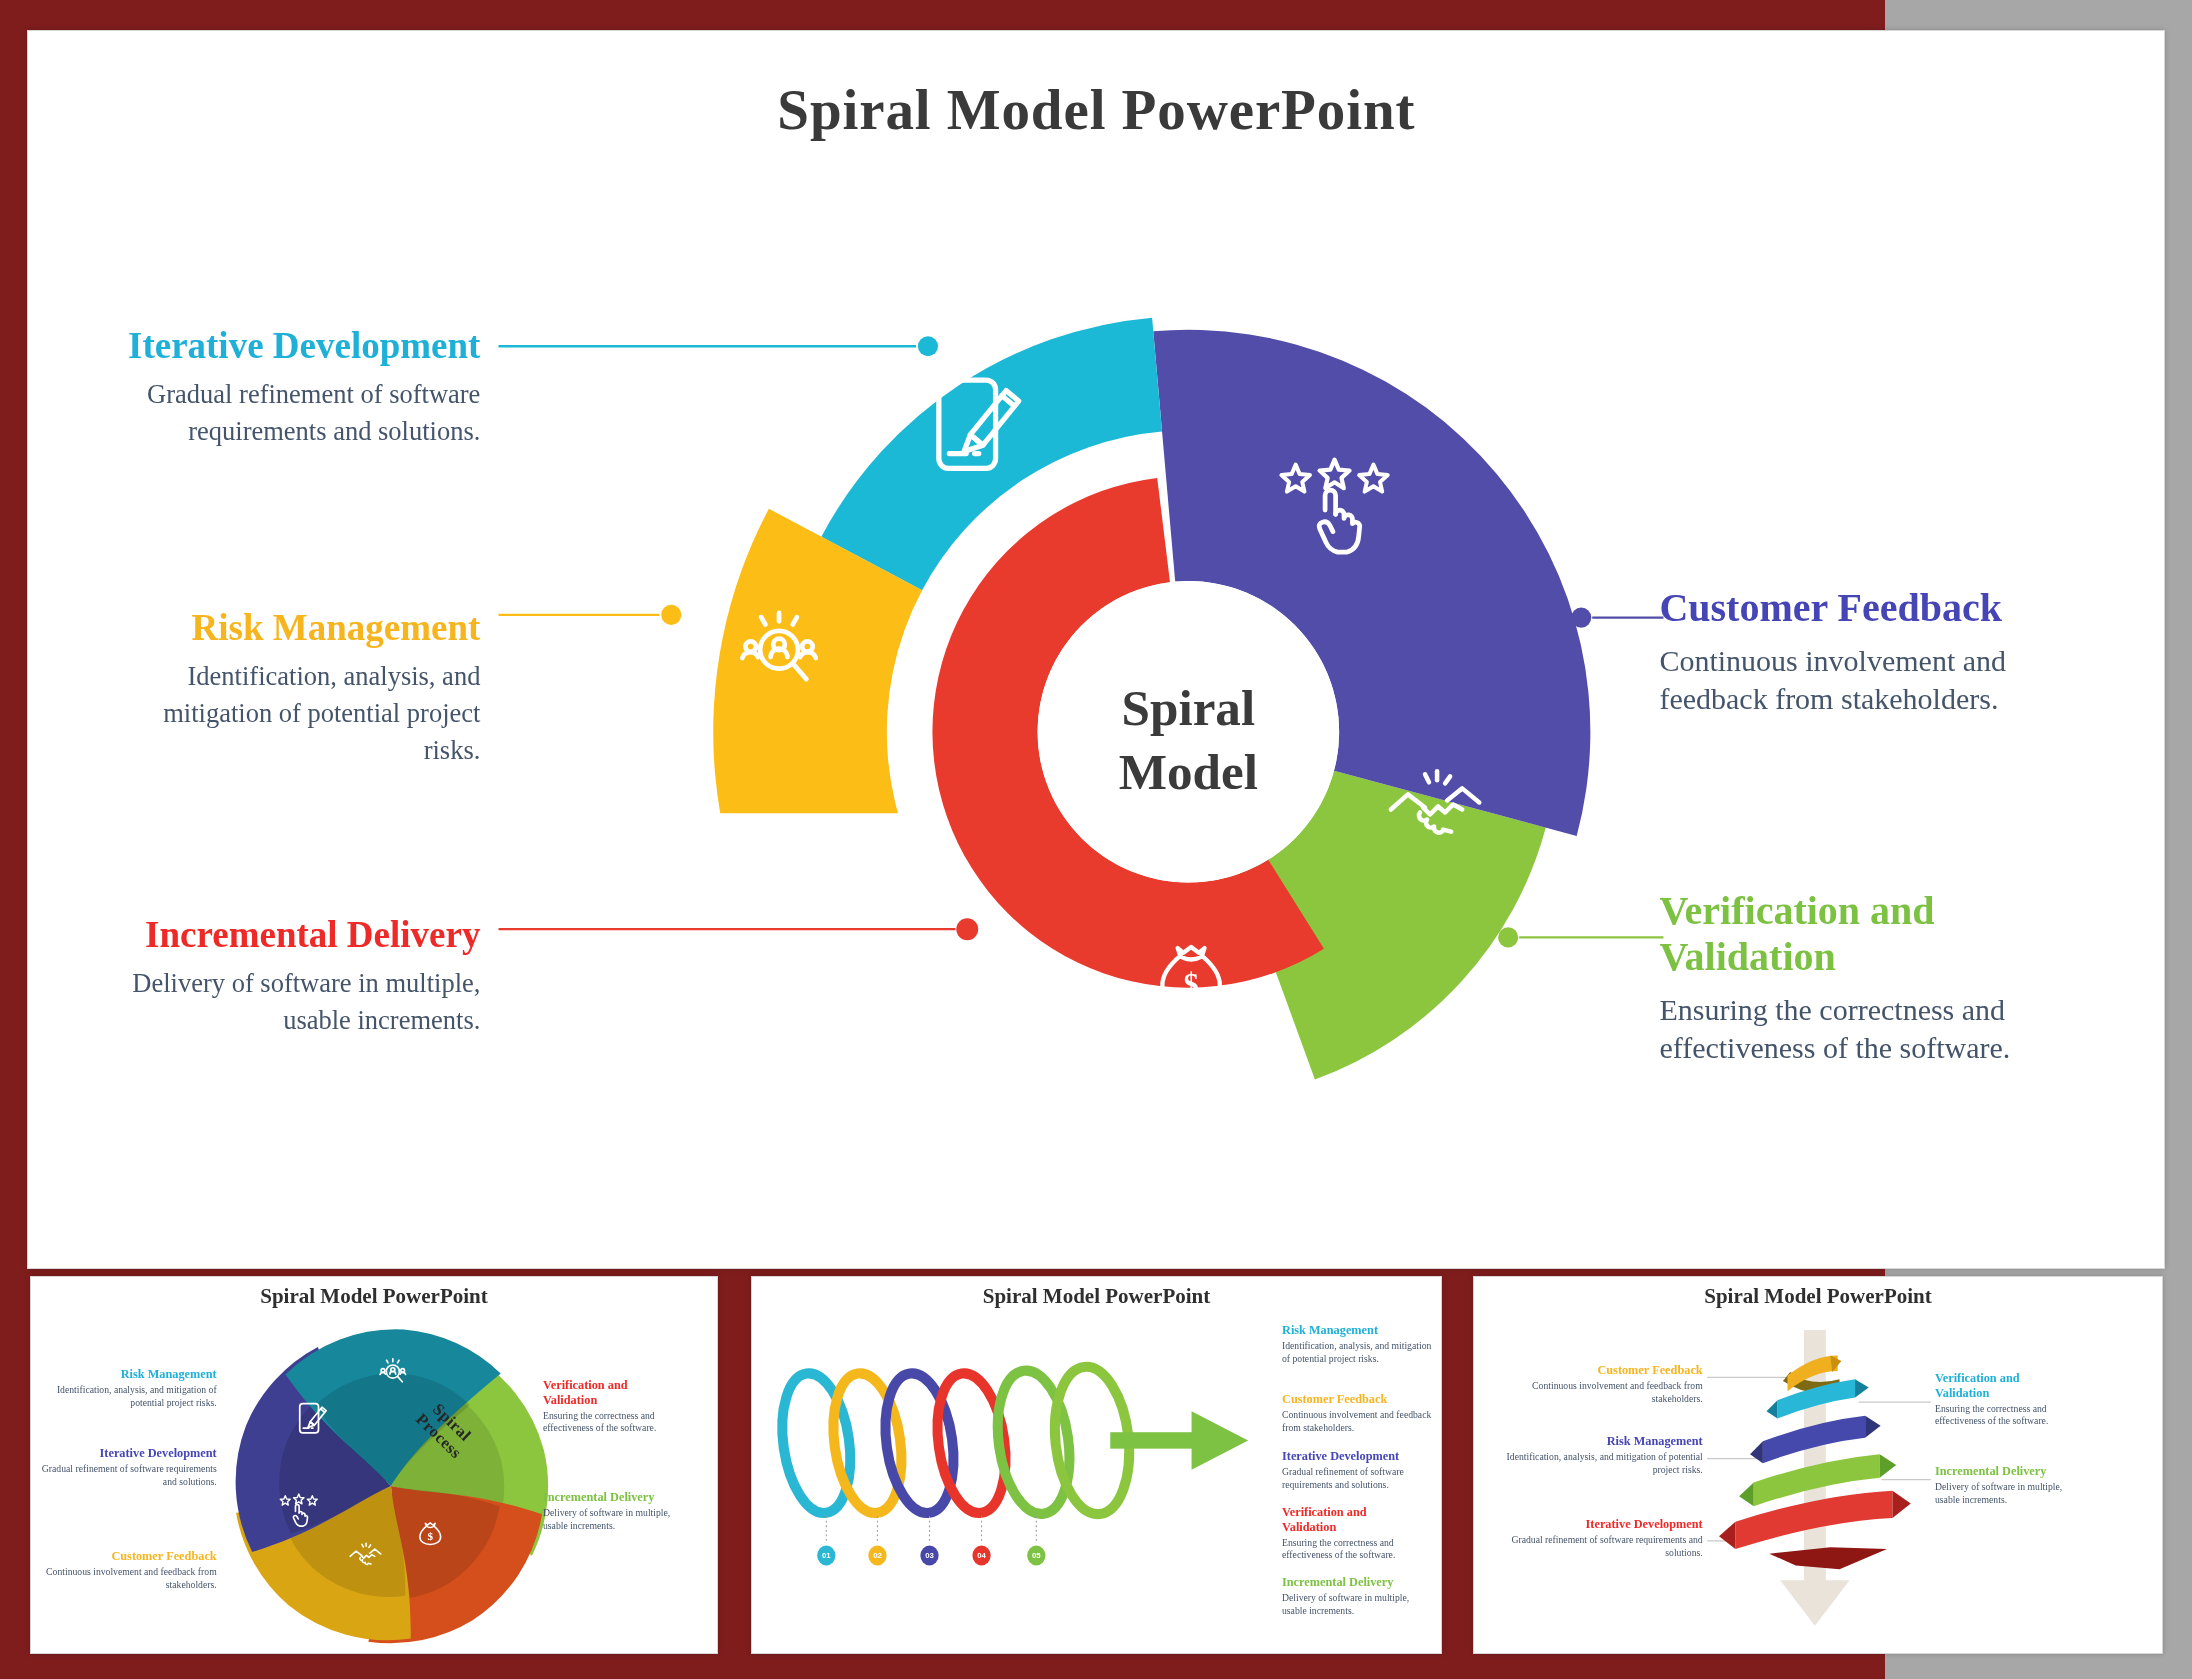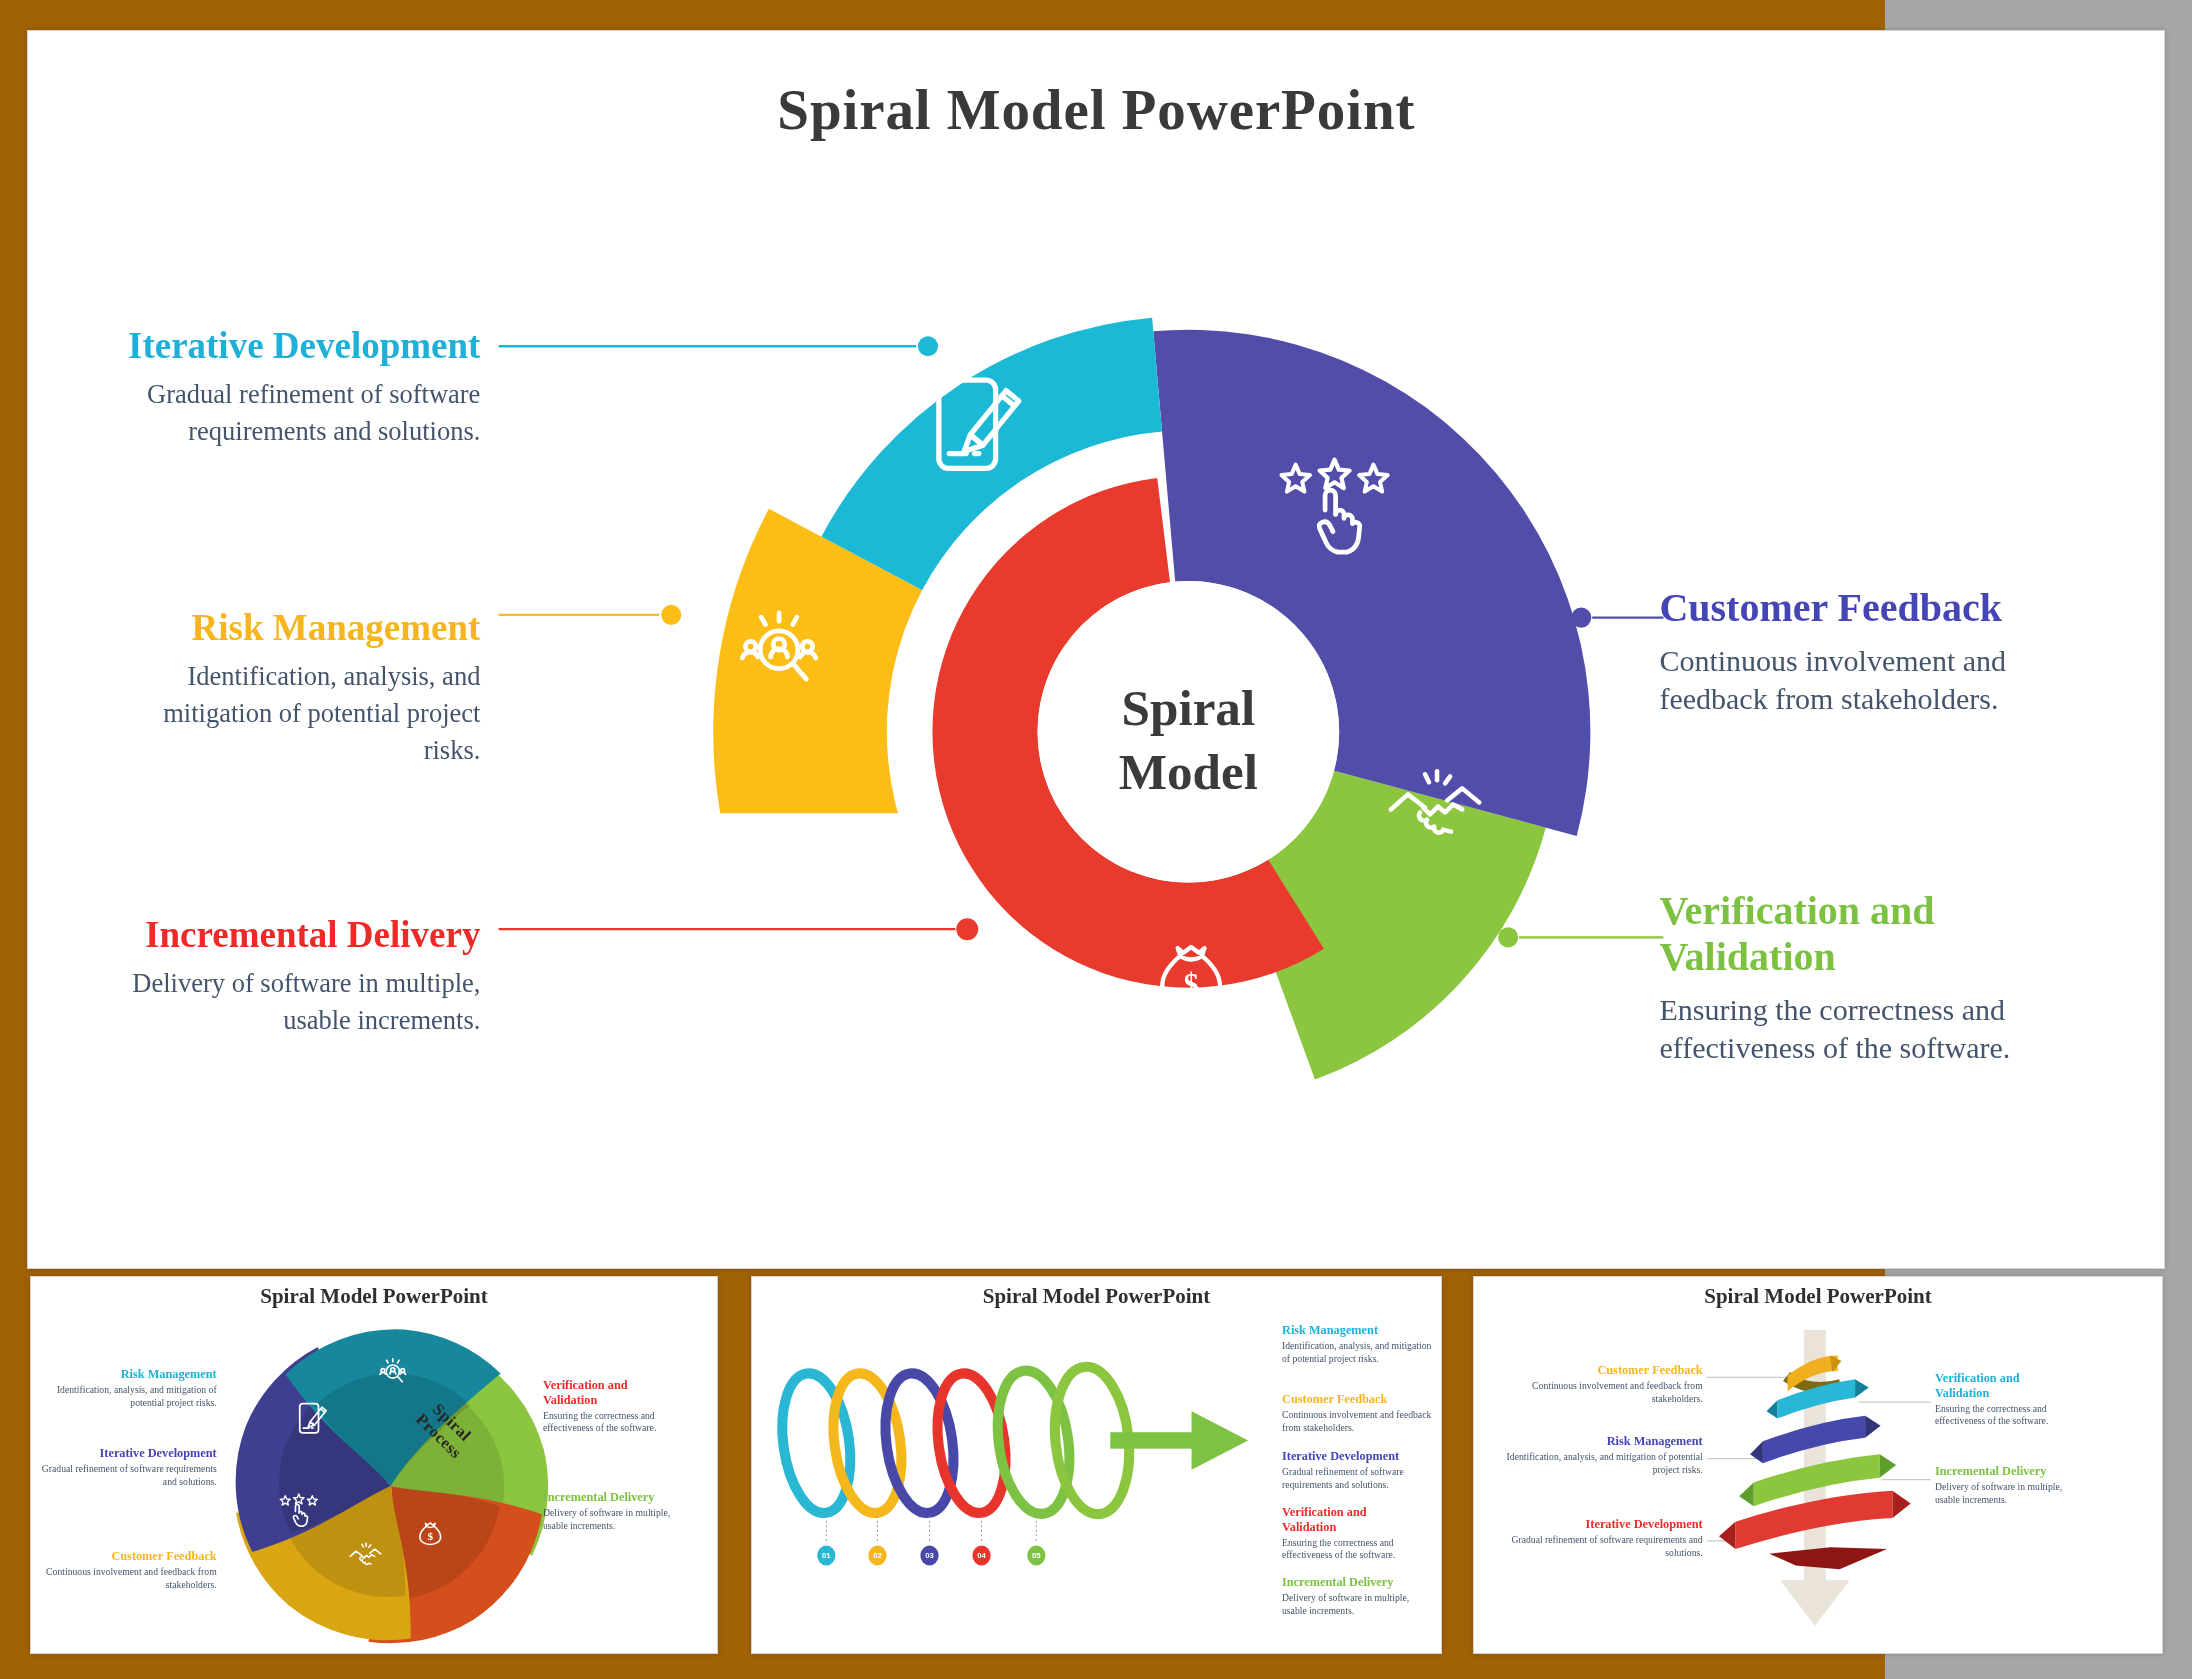--- a/index.html
+++ b/index.html
@@ -1,18 +1,18 @@
 <!DOCTYPE html>
 <html style="font-size:14.6px"><head>
 <meta charset="utf-8">
 <style>
   * { margin:0; padding:0; box-sizing:border-box; }
   html,body { width:2193px; height:1679px; }
   body { background:#a7a7a7; font-family:"Liberation Serif", serif; position:relative; }
-  .page { position:absolute; inset:0; width:1885px; height:1679px; background:#a16207; }
+  .page { position:absolute; inset:0; width:1885px; height:1679px; background:#7f1d1d; }
 
   .card { position:absolute; background:#ffffff; border:0.9px solid #d6d6d6; box-shadow:0 0 5.5px rgba(0,0,0,.18); }
   .main-card { left:27.4px; top:30px; width:2138px; height:1239px; }
   .thumb-card { top:1276px; height:378px; }
   #thumb1 { left:30px;  width:688px; }
   #thumb2 { left:751px; width:691px; }
   #thumb3 { left:1473px; width:690px; }
 
   .main-title { position:absolute; top:46px; left:0; width:100%; text-align:center;
     font-size:57px; font-weight:bold; color:#3a3a3a; letter-spacing:0.9px; }

